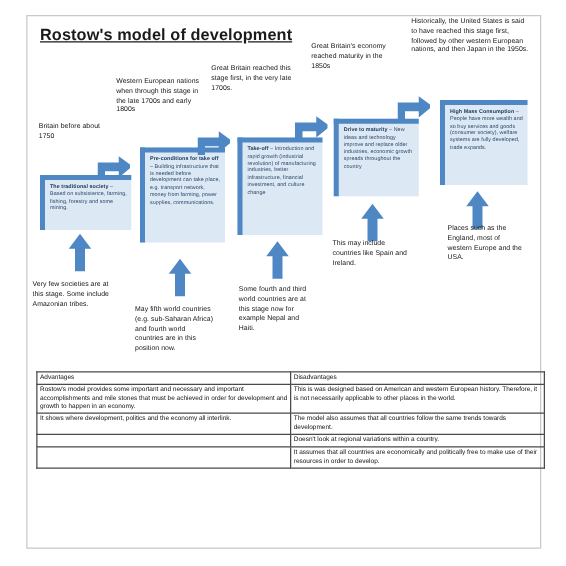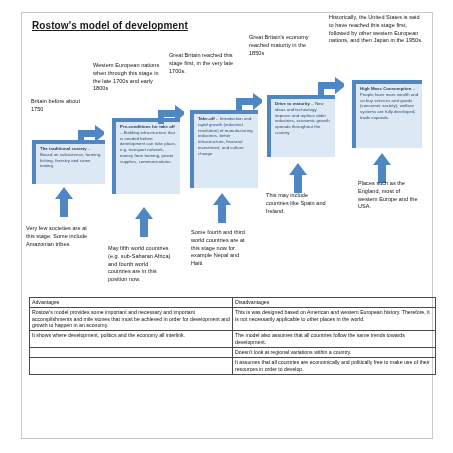--- a/index.html
+++ b/index.html
@@ -21,21 +21,21 @@
     width:412px;height:427px;
     border:1px solid #c9c9c9;
     background:#ffffff;
     box-sizing:border-box;
   }
 
   
   .title{
     position:absolute;
     left:32px;top:20px;
-    font-size:10px;
+    font-size:13px;
     font-weight:bold;
     color:#1a1a1a;
     text-decoration:underline;
     letter-spacing:.1px;
     white-space:nowrap;
   }
 
   
   .stage{
     position:absolute;

